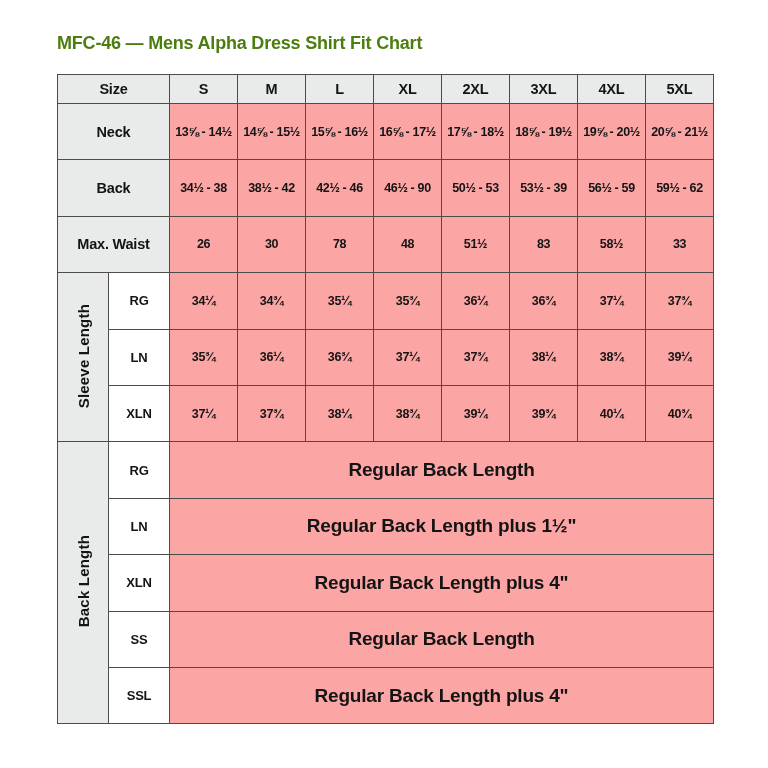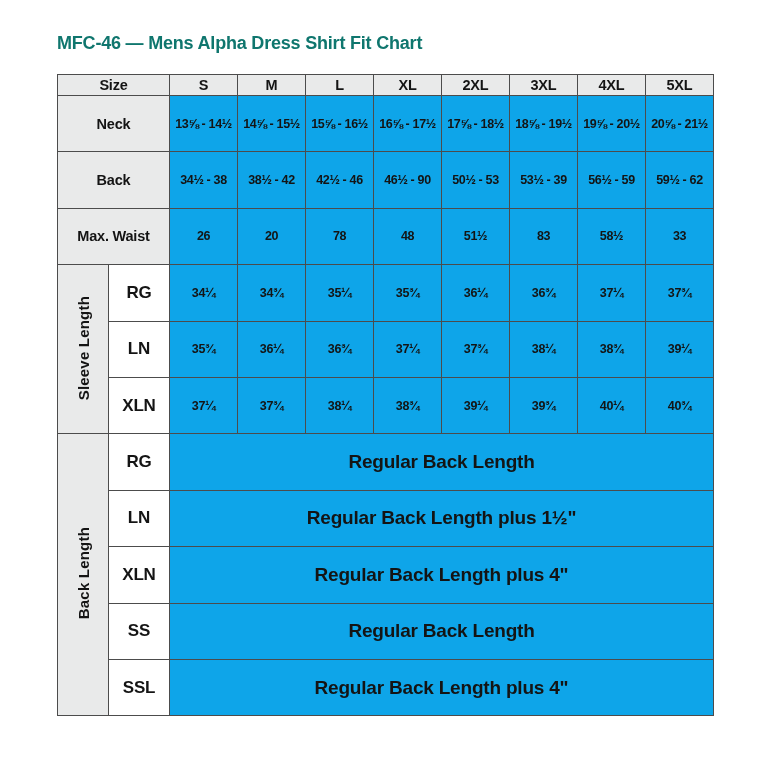--- a/index.html
+++ b/index.html
@@ -10,50 +10,50 @@
     background: #ffffff;
     font-family: "Liberation Sans", "DejaVu Sans", sans-serif;
   }
   .page-title {
     position: absolute;
     left: 57px;
     top: 33px;
     margin: 0;
     font-size: 18px;
     font-weight: bold;
-    color: #0f766e;
+    color: #4d7c0f;
     letter-spacing: -0.2px;
     white-space: nowrap;
   }
   table.fit-chart {
     position: absolute;
     left: 57px;
     top: 74px;
     border-collapse: collapse;
     table-layout: fixed;
   }
   .fit-chart th, .fit-chart td {
     border: 1.5px solid #4c4c4c;
     text-align: center;
     vertical-align: middle;
     padding: 0;
     color: #141414;
     font-weight: bold;
     overflow: hidden;
   }
-  .fit-chart tr.hdr { height: 21px; }
+  .fit-chart tr.hdr { height: 29px; }
   .fit-chart tr.row { height: 56.4px; }
   .fit-chart th {
     font-size: 14.5px;
     letter-spacing: -0.2px;
   }
   .fit-chart th.gray { background: #e9eaea; }
-  .fit-chart th.sub { background: #ffffff; font-size: 17px; }
+  .fit-chart th.sub { background: #ffffff; font-size: 13px; }
   .fit-chart td {
-    background: #0ea5e9;
+    background: #fca5a5;
     font-size: 12.5px;
     letter-spacing: -0.35px;
     white-space: nowrap;
   }
   .fit-chart td.span-desc { font-size: 19px; letter-spacing: -0.2px; }
   .fit-chart th.vert { background: #e9eaea; }
   .fit-chart th.vert span {
     display: inline-block;
     writing-mode: vertical-rl;
     transform: rotate(180deg);
@@ -114,21 +114,21 @@
     <td>46½ - 90</td>
     <td>50½ - 53</td>
     <td>53½ - 39</td>
     <td>56½ - 59</td>
     <td>59½ - 62</td>
   </tr>
 
   <tr class="row">
     <th class="gray" colspan="2">Max. Waist</th>
     <td>26</td>
-    <td>20</td>
+    <td>30</td>
     <td>78</td>
     <td>48</td>
     <td>51½</td>
     <td>83</td>
     <td>58½</td>
     <td>33</td>
   </tr>
 
   <tr class="row">
     <th class="vert" rowspan="3"><span>Sleeve Length</span></th>

